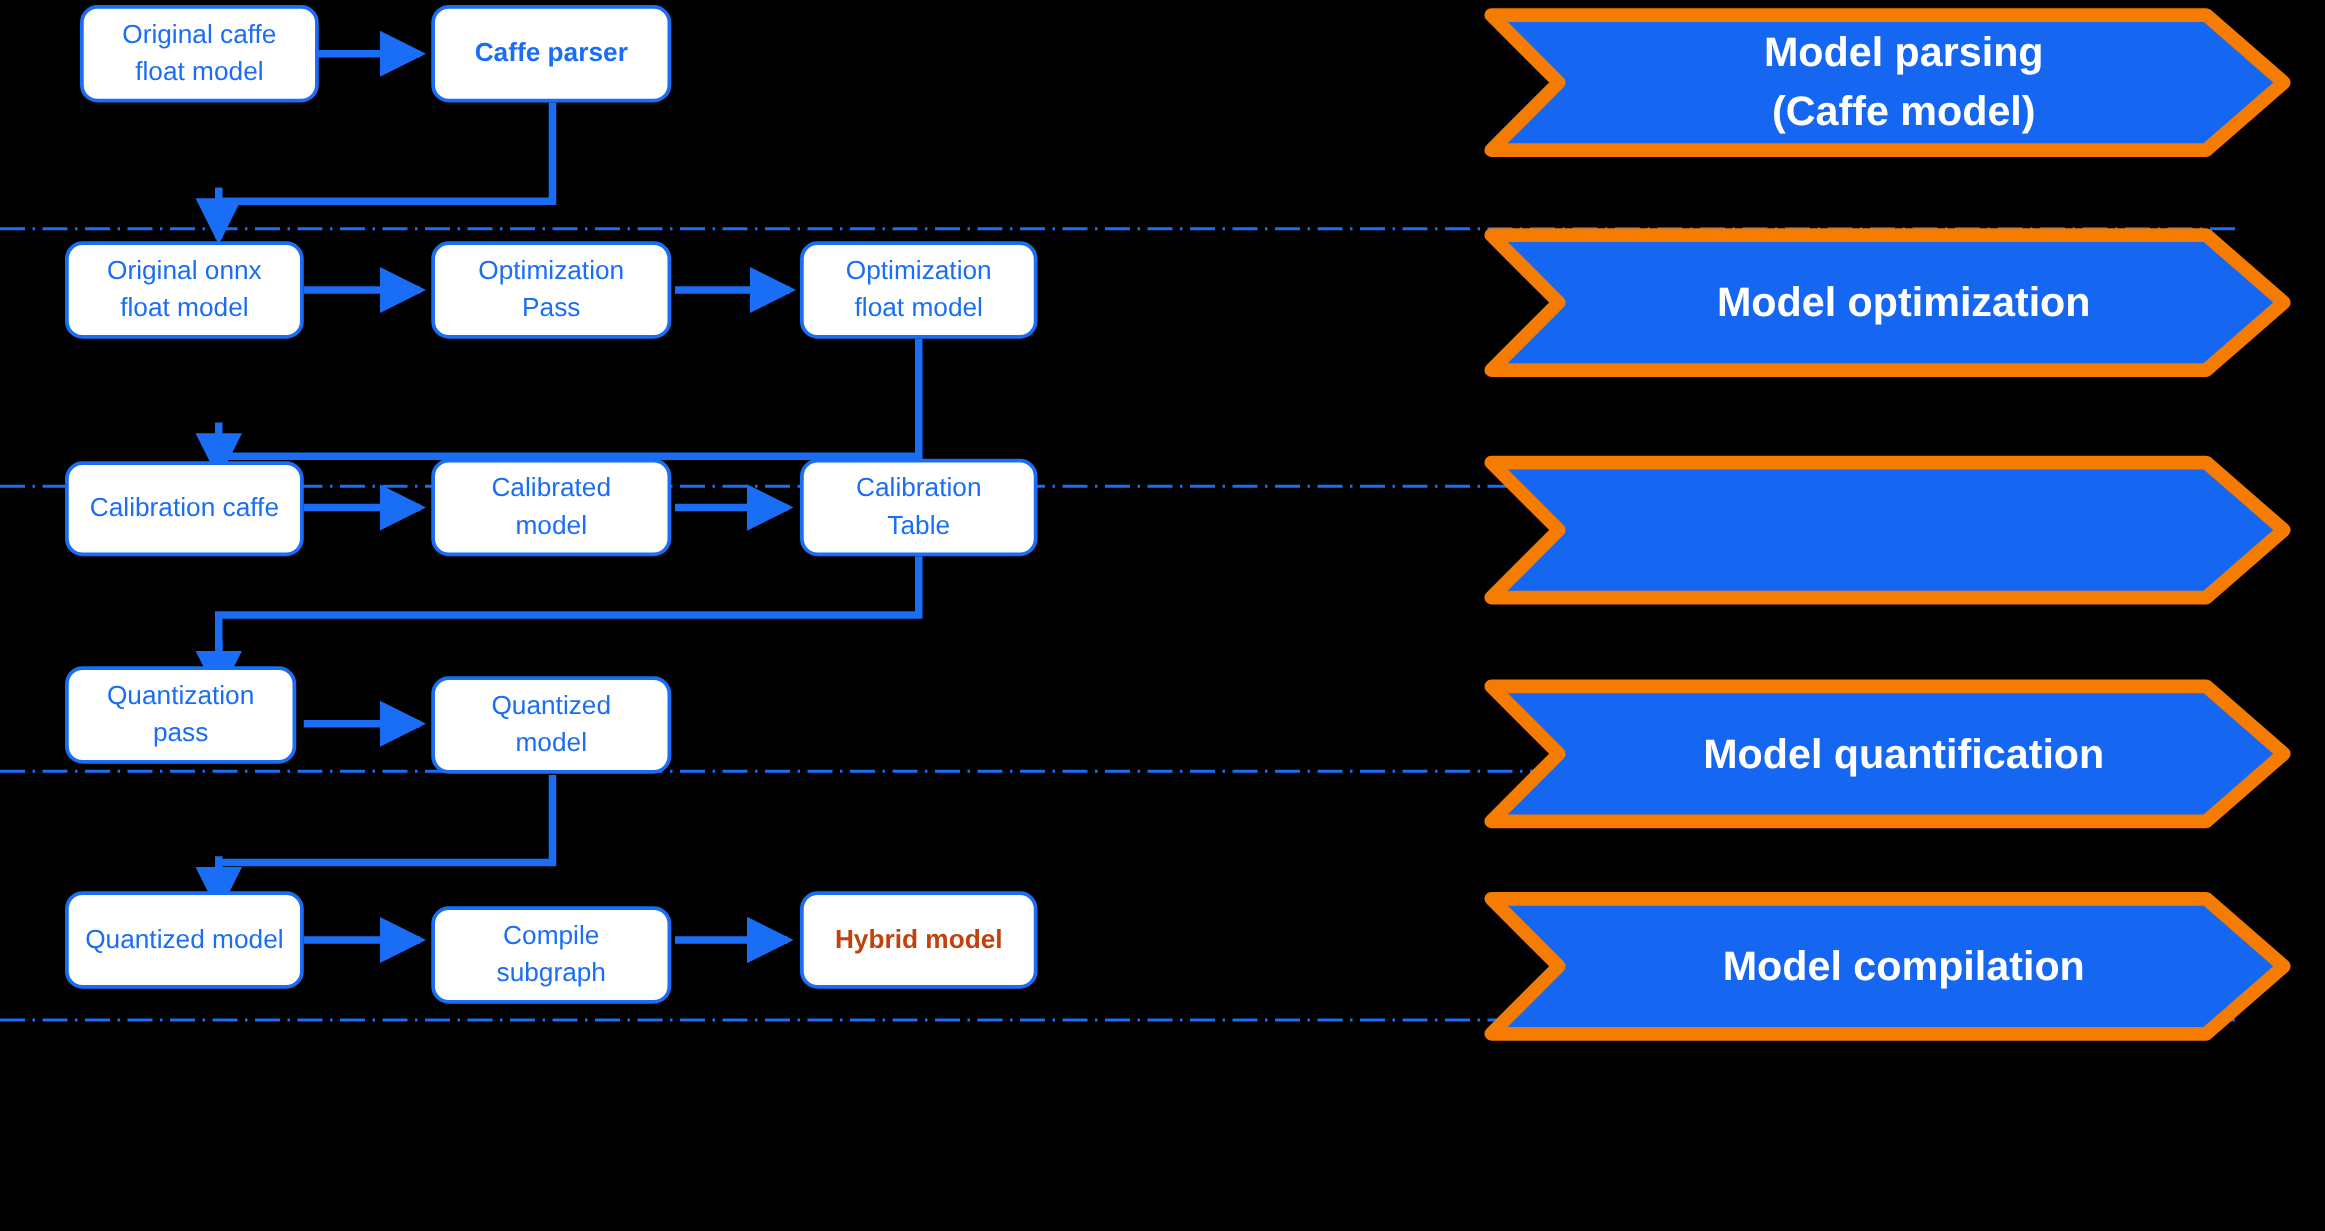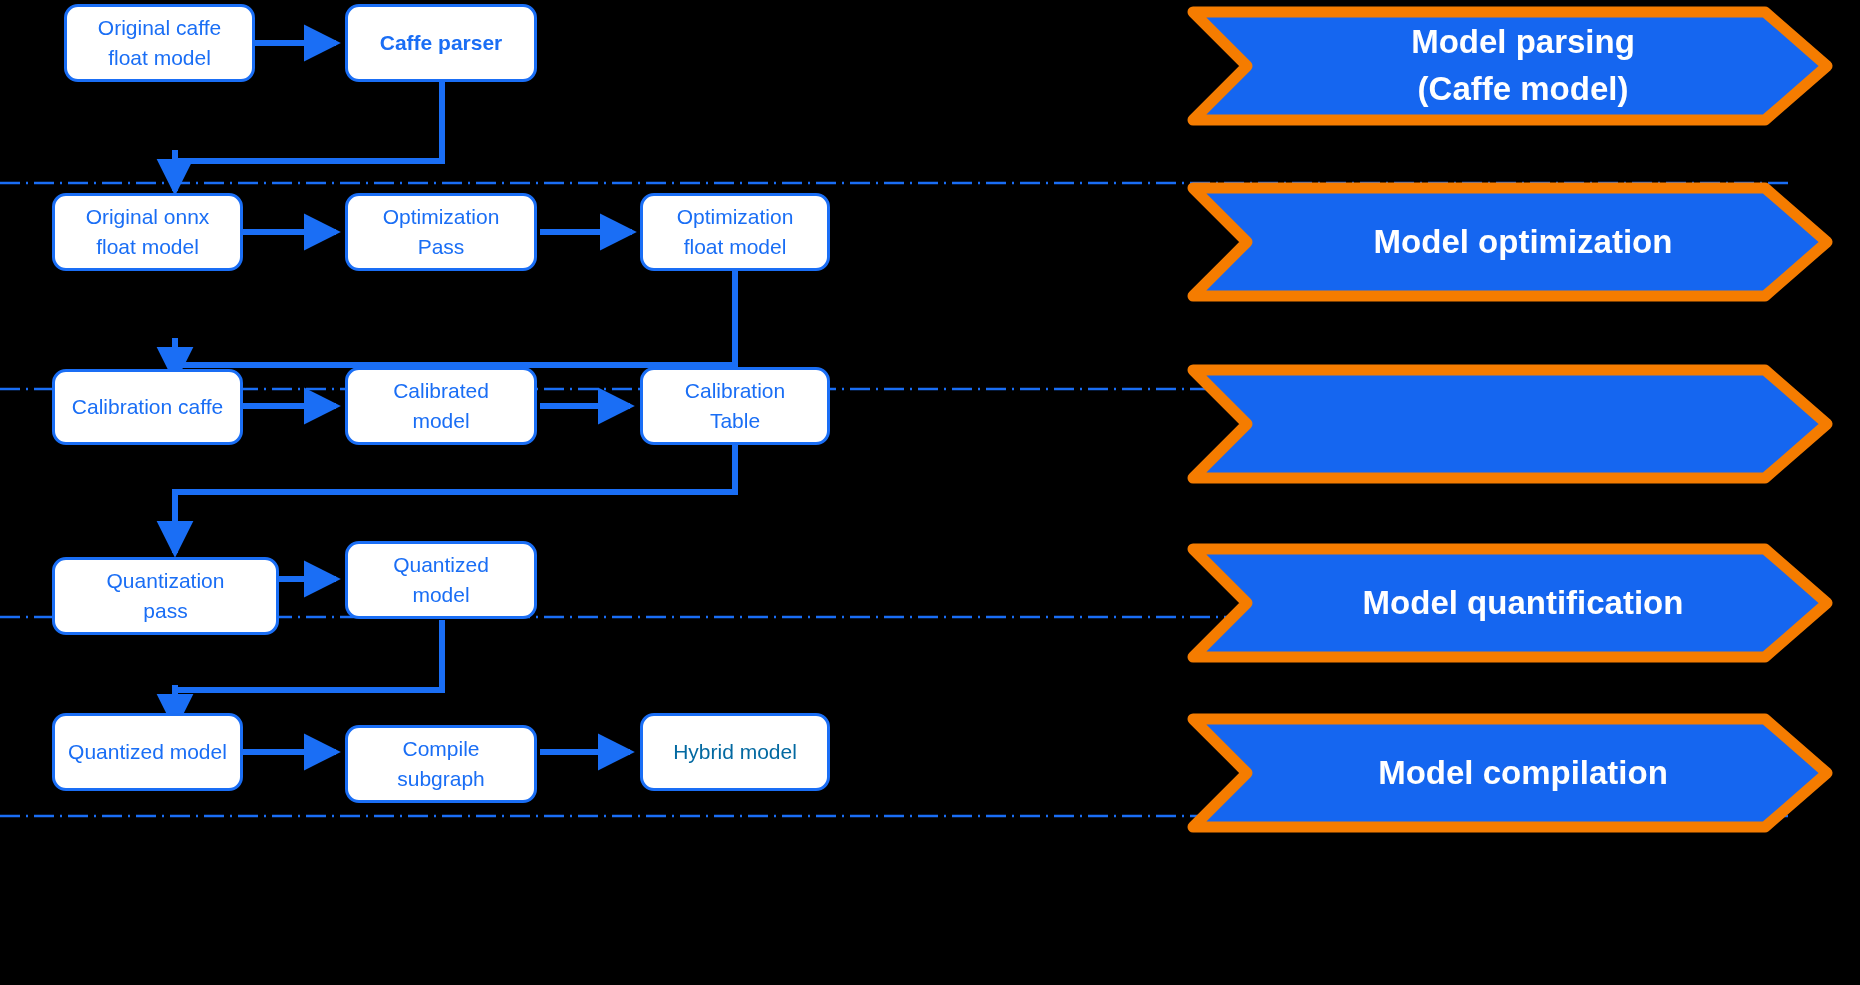--- a/index.html
+++ b/index.html
@@ -34,21 +34,21 @@
     justify-content: center;
     text-align: center;
     color: #1a6ef5;
     font-size: 21px;
     line-height: 1.45;
     font-family: "Liberation Sans", sans-serif;
     white-space: pre-line;
     padding: 4px 8px;
     z-index: 3;
   }
-  .node.tint-soft { color: #0369a1; }
+  .node.tint-soft { color: #c2410c; font-weight: bold; }
 
   
   .banner {
     position: absolute;
     z-index: 3;
     display: flex;
     align-items: center;
     justify-content: center;
   }
   .banner .chev-svg {
@@ -127,21 +127,21 @@
 Pass</div>
   <div class="node" style="left:640px; top:193px; width:190px; height:78px;">Optimization
 float model</div>
 
   <div class="node" style="left:52px;  top:369px; width:191px; height:76px;">Calibration caffe</div>
   <div class="node" style="left:345px; top:367px; width:192px; height:78px;">Calibrated
 model</div>
   <div class="node" style="left:640px; top:367px; width:190px; height:78px;">Calibration
 Table</div>
 
-  <div class="node" style="left:52px;  top:557px; width:227px; height:78px;">Quantization
+  <div class="node" style="left:52px;  top:533px; width:185px; height:78px;">Quantization
 pass</div>
   <div class="node" style="left:345px; top:541px; width:192px; height:78px;">Quantized
 model</div>
 
   <div class="node" style="left:52px;  top:713px; width:191px; height:78px;">Quantized model</div>
   <div class="node" style="left:345px; top:713px; width:192px; height:78px;margin-top:12px;">Compile
 subgraph</div>
   <div class="node tint-soft" style="left:640px; top:713px; width:190px; height:78px;">Hybrid model</div>
 
   <div class="banner" style="left:1185px; top:4px; width:650px; height:124px;">

